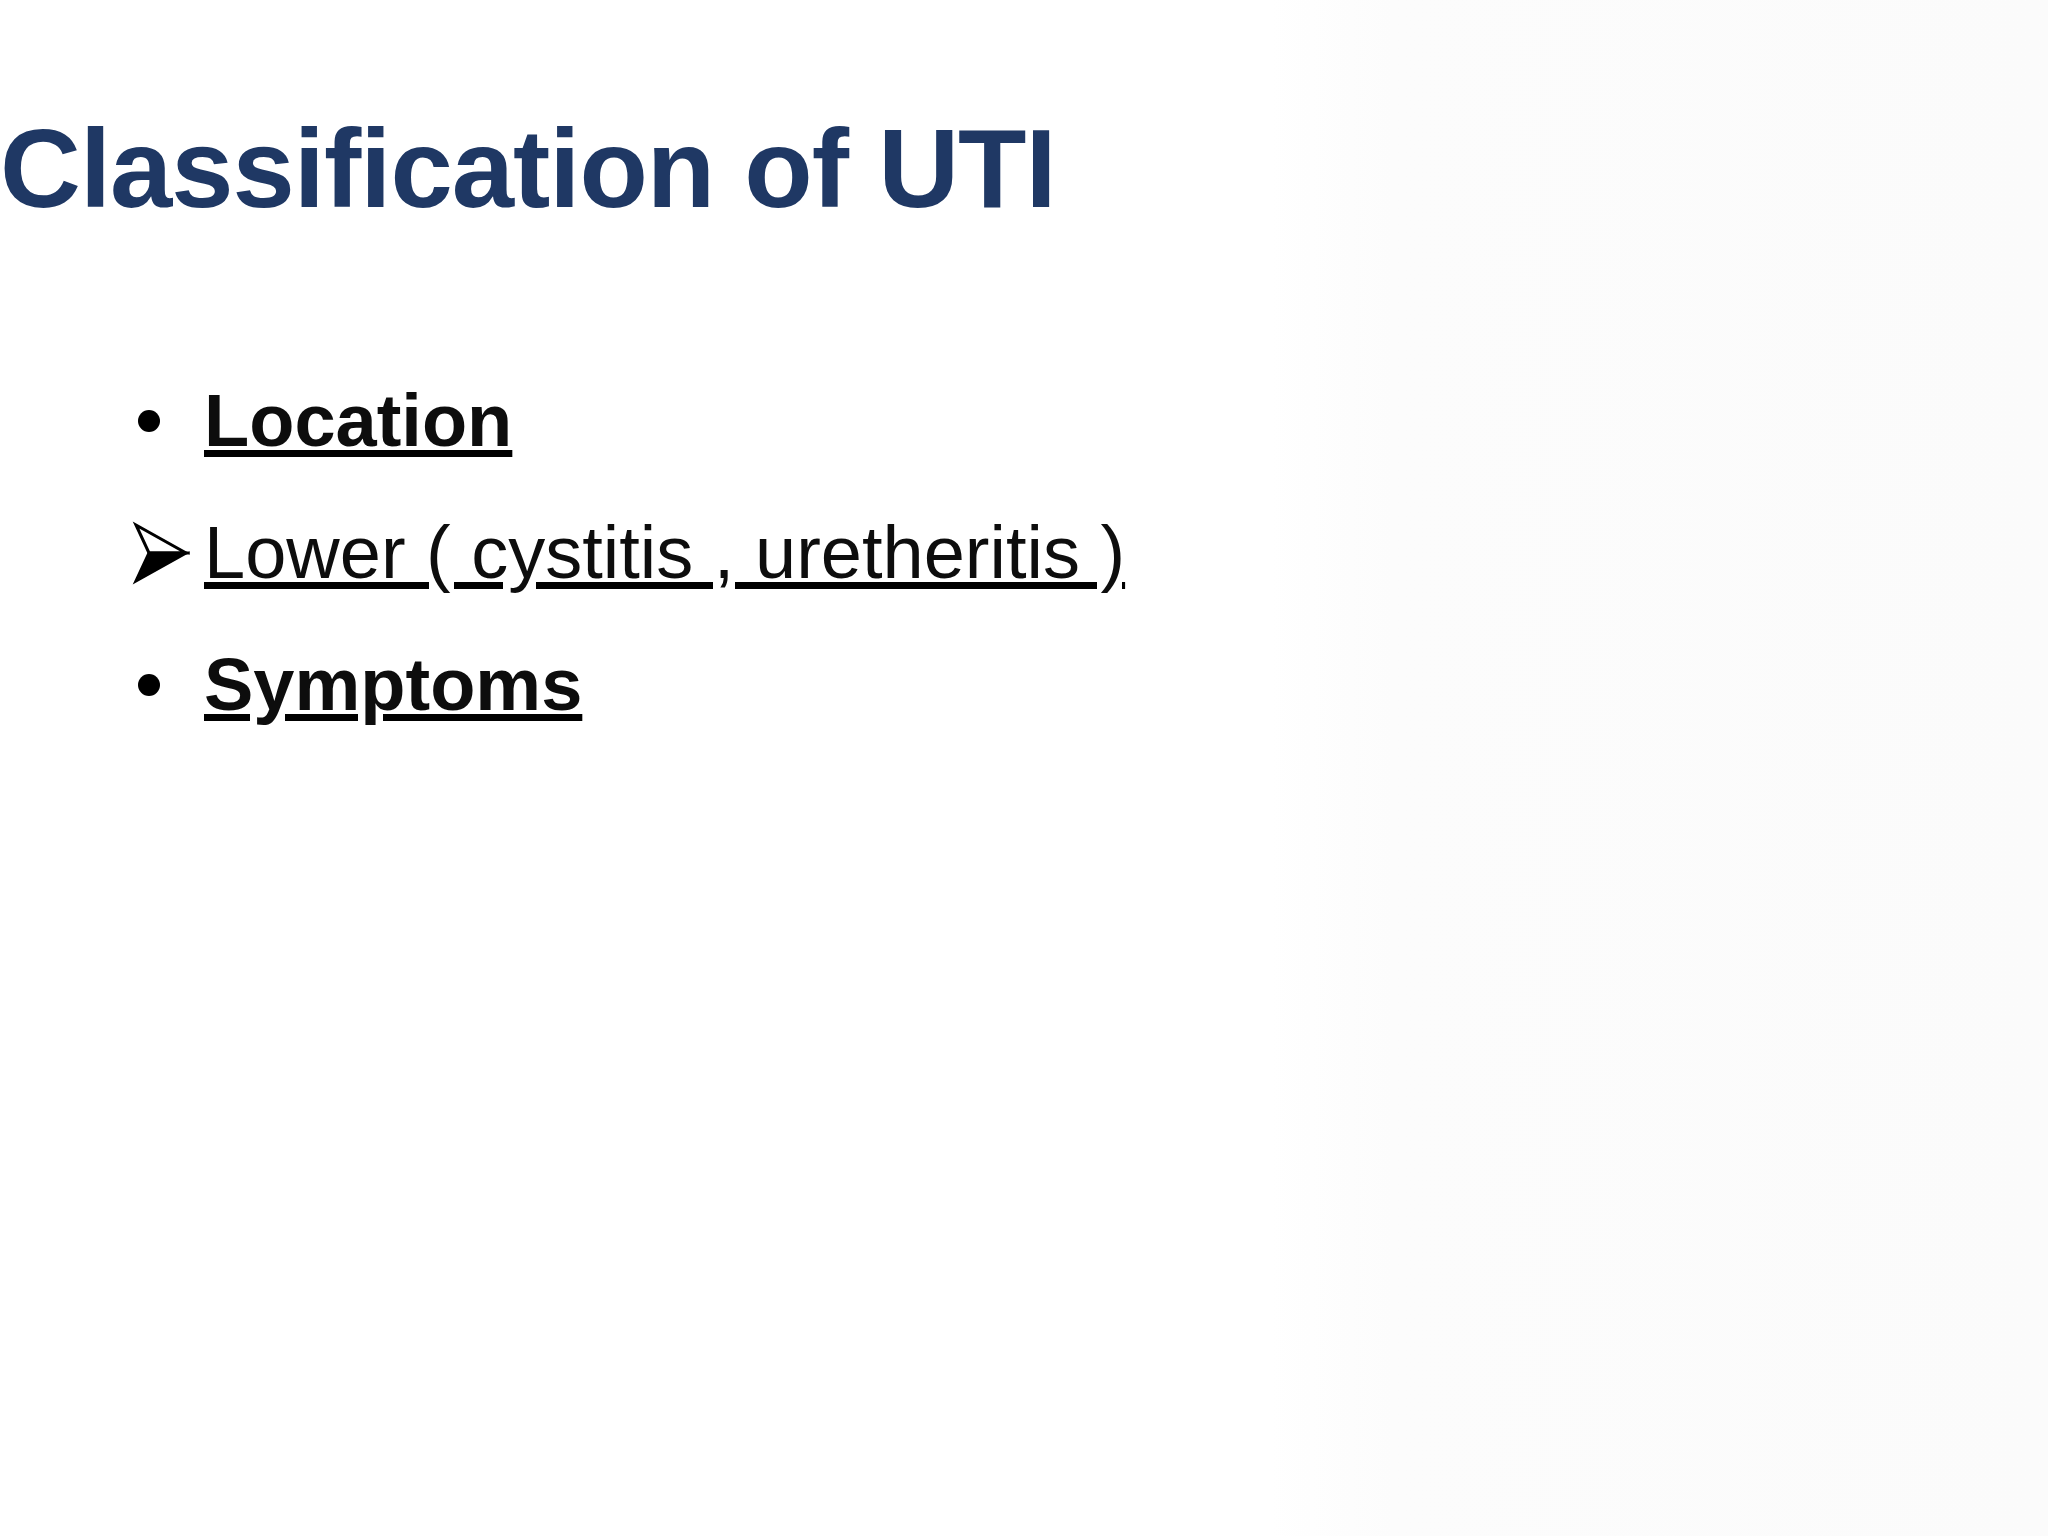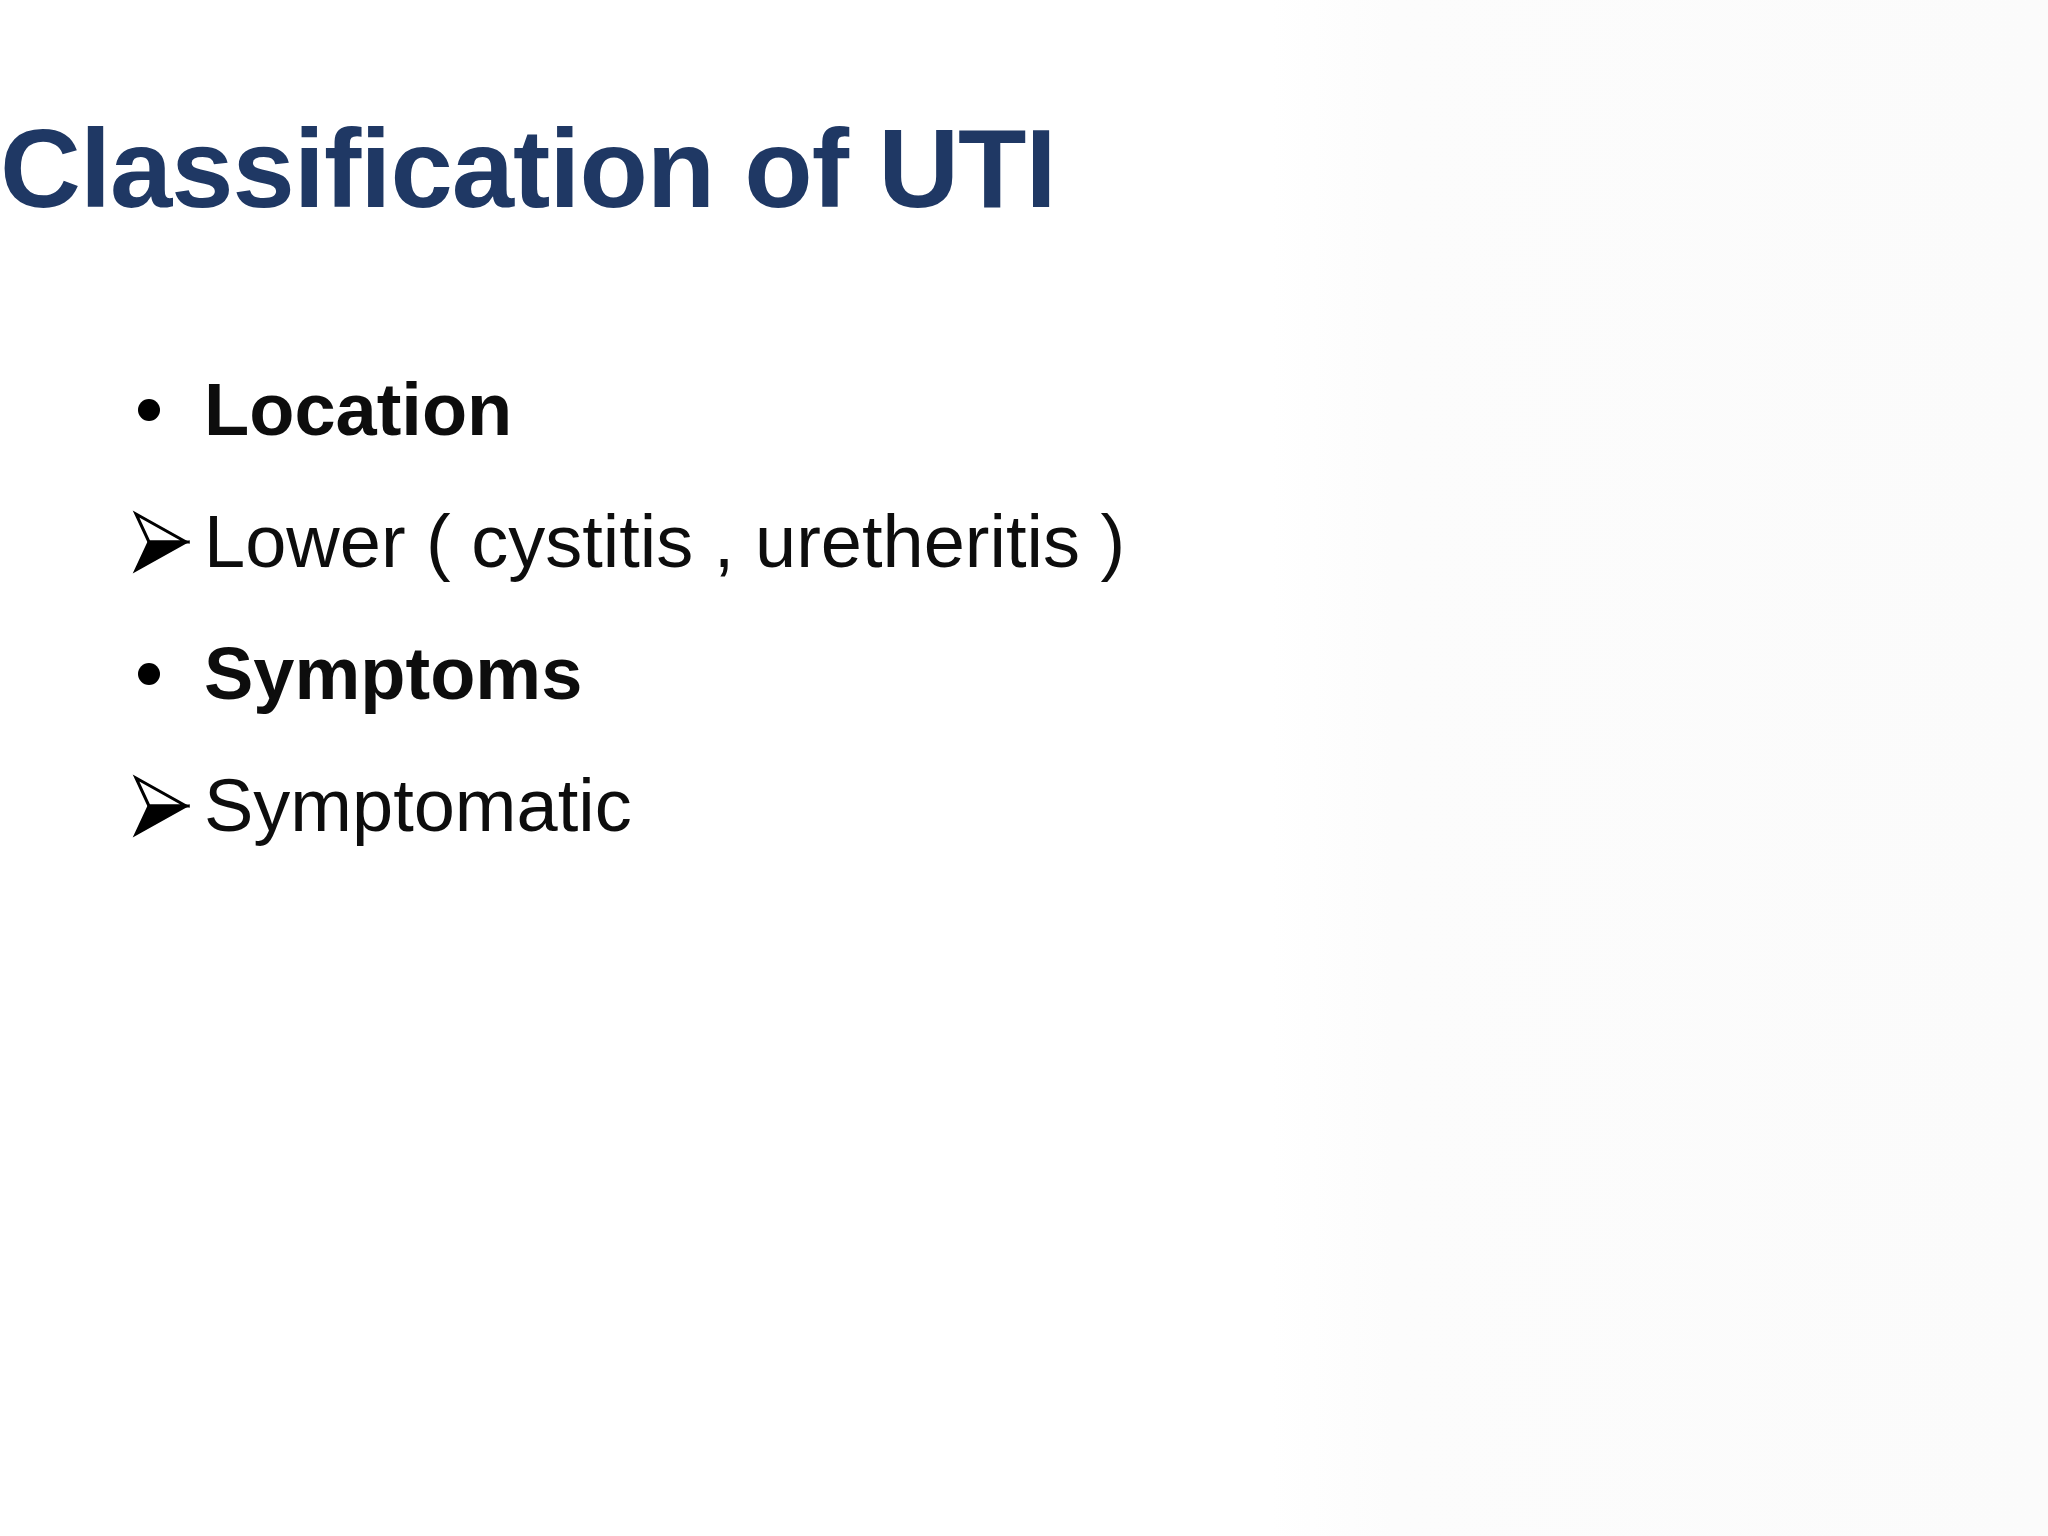--- a/index.html
+++ b/index.html
@@ -23,22 +23,23 @@
     text-align: left;
     font-size: 112px;
     font-weight: 700;
     letter-spacing: -1px;
     color: #1f3864;
     margin: 0;
   }
   .bullet-list {
     position: absolute;
     left: 130px;
-    top: 351px;
+    top: 362px;
     right: 110px;
+    text-decoration: underline;
   }
   .bullet-row {
     position: relative;
     padding-left: 74px;
     margin-bottom: 14px;
   }
   .bullet-text {
     display: block;
     font-size: 74px;
     line-height: 118px;
@@ -90,23 +91,14 @@
           </svg>
         </span>
         <span class="bullet-text" style="color: rgb(13, 13, 13);">Lower ( cystitis , uretheritis )</span>
       </div>
       <div class="bullet-row">
         <span class="marker">
           <span class="dot"></span>
         </span>
         <span class="bullet-text bold" style="color: rgb(13, 13, 13);">Symptoms</span>
       </div>
-      <div class="bullet-row">
-        <span class="marker">
-          <svg class="arrow-svg" width="58" height="64" viewBox="0 0 58 64">
-            <polygon points="4,4 54,32 17,32" fill="#ffffff" stroke="#000000" stroke-width="3" stroke-linejoin="miter"></polygon>
-            <polygon points="17,32 54,32 4,60" fill="#000000" stroke="#000000" stroke-width="3" stroke-linejoin="miter"></polygon>
-          </svg>
-        </span>
-        <span class="bullet-text" style="color: rgb(13, 13, 13);">Symptomatic</span>
-      </div>
     </div>
 </div>
 
 </body></html>

